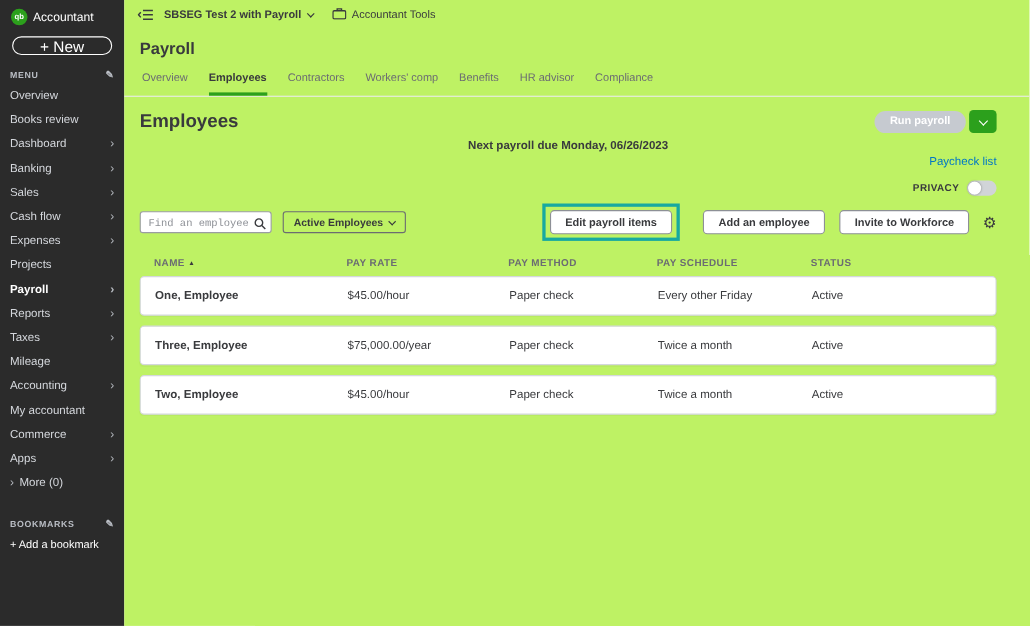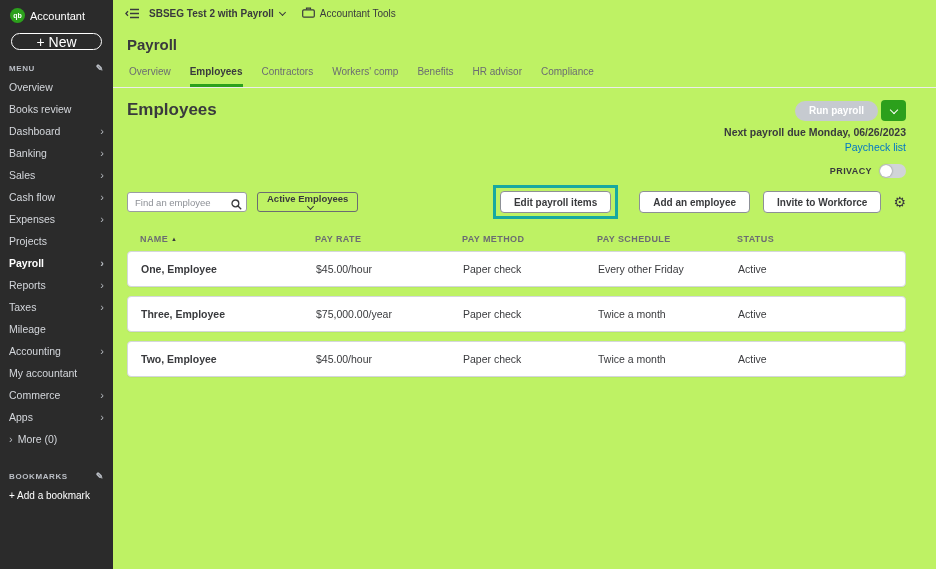--- a/index.html
+++ b/index.html
@@ -35,33 +35,33 @@
   .tab.active { color:#393a3d; font-weight:bold; border-bottom:3px solid #2ca01c; }
 
   .content { padding:0 30px 0 14px; position:relative; }
   .section-head { display:flex; justify-content:space-between; align-items:flex-start; margin-top:12px; }
   .section-title { font-size:17px; font-weight:bold; color:#393a3d; }
   .run-split { display:flex; align-items:center; gap:3px; }
   .run-pill { height:20px; padding:0 14px; border-radius:10px; background:#c6cad0; color:#fff; font-size:10px; font-weight:600; display:flex; align-items:center; }
   .run-arrow { width:25px; height:21px; border-radius:4px; background:#2ca01c; display:flex; align-items:center; justify-content:center; cursor:pointer; }
   .run-arrow .chev-d { border-color:#fff; border-width:1.8px; width:6px; height:6px; margin:0 0 2px 0; }
 
-  .due-line { text-align:right; margin-top:5px; font-size:10.5px; font-weight:600; color:#393a3d; }
+  .due-line { text-align:center; margin-top:5px; font-size:10.5px; font-weight:600; color:#393a3d; }
   .paycheck { text-align:right; margin-top:3px; font-size:10.5px; color:#0077c5; cursor:pointer; }
   .privacy-row { display:flex; justify-content:flex-end; align-items:center; gap:7px; margin-top:11px;text-align:center; }
   .privacy-label { font-size:9px; font-weight:bold; letter-spacing:.4px; color:#393a3d; }
   .toggle { width:27px; height:14px; border-radius:8px; background:#d1d4d8; position:relative; cursor:pointer; }
   .toggle::after { content:""; position:absolute; left:1px; top:1px; width:12px; height:12px; border-radius:50%; background:#fff; box-shadow:0 0 2px rgba(0,0,0,.45); }
 
   .controls-row { display:flex; align-items:center; margin-top:7px; }
   .search-wrap { position:relative; width:120px; }
-  .search-input { width:120px; height:20px; border:1px solid #9a9da2; border-radius:3px; font-size:9.5px; padding:0 20px 0 7px; color:#393a3d; font-family:Liberation Sans, sans-serif; }
+  .search-input { width:120px; height:20px; border:1px solid #9a9da2; border-radius:3px; font-size:9.5px; padding:0 20px 0 7px; color:#393a3d; font-family:Liberation Mono, monospace; }
   .search-input::placeholder { color:#8d9096; }
   .search-icon { position:absolute; right:5px; top:4px; }
-  .filter-dd { margin-left:10px; height:20px; border:1px solid #6b6c72; border-radius:3px; display:flex; align-items:center; padding:0 9px; font-size:9.5px; font-weight:600; color:#393a3d; cursor:pointer;flex-direction:column; }
+  .filter-dd { margin-left:10px; height:20px; border:1px solid #6b6c72; border-radius:3px; display:flex; align-items:center; padding:0 9px; font-size:9.5px; font-weight:600; color:#393a3d; cursor:pointer; }
   .spacer { flex:1; }
   .btn { height:22px; background:#fff; border:1px solid #8d9096; border-radius:4px; font-size:10px; font-weight:600; color:#393a3d; padding:0 13px; display:flex; align-items:center; cursor:pointer; white-space:nowrap; }
   .highlight-box { border:3px solid #17a9a0; padding:3px 4px; margin-right:8px; }
   .btn-gap { margin-left:13px; }
   .gear { margin-left:12px; font-size:14px; color:#393a3d; cursor:pointer; line-height:1; }
 
   .table-head { display:grid; grid-template-columns:175px 147px 135px 140px 1fr; padding:15px 0 7px 13px; font-size:9px; font-weight:bold; letter-spacing:.4px; color:#6b6c72; }
   .sort-asc { font-size:6px; color:#393a3d; margin-left:3px; vertical-align:1px; }
   .emp-row { display:grid; grid-template-columns:175px 147px 135px 140px 1fr; align-items:center; height:36px; border:1px solid #d4d7dc; border-radius:4px; background:#fff; padding-left:13px; margin-bottom:9px; font-size:10.5px; color:#393a3d; box-shadow:0 1px 1px rgba(0,0,0,.03); cursor:pointer; }
   .emp-name { font-weight:bold; }

